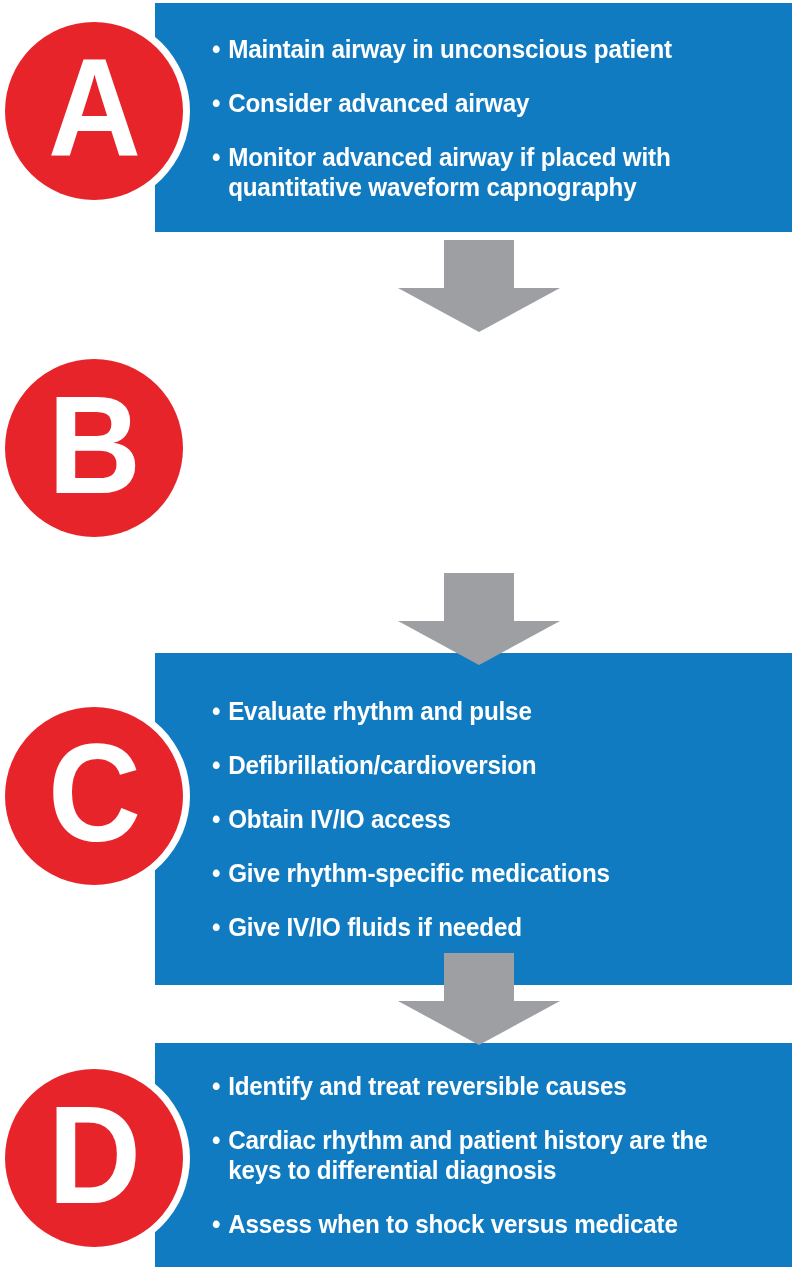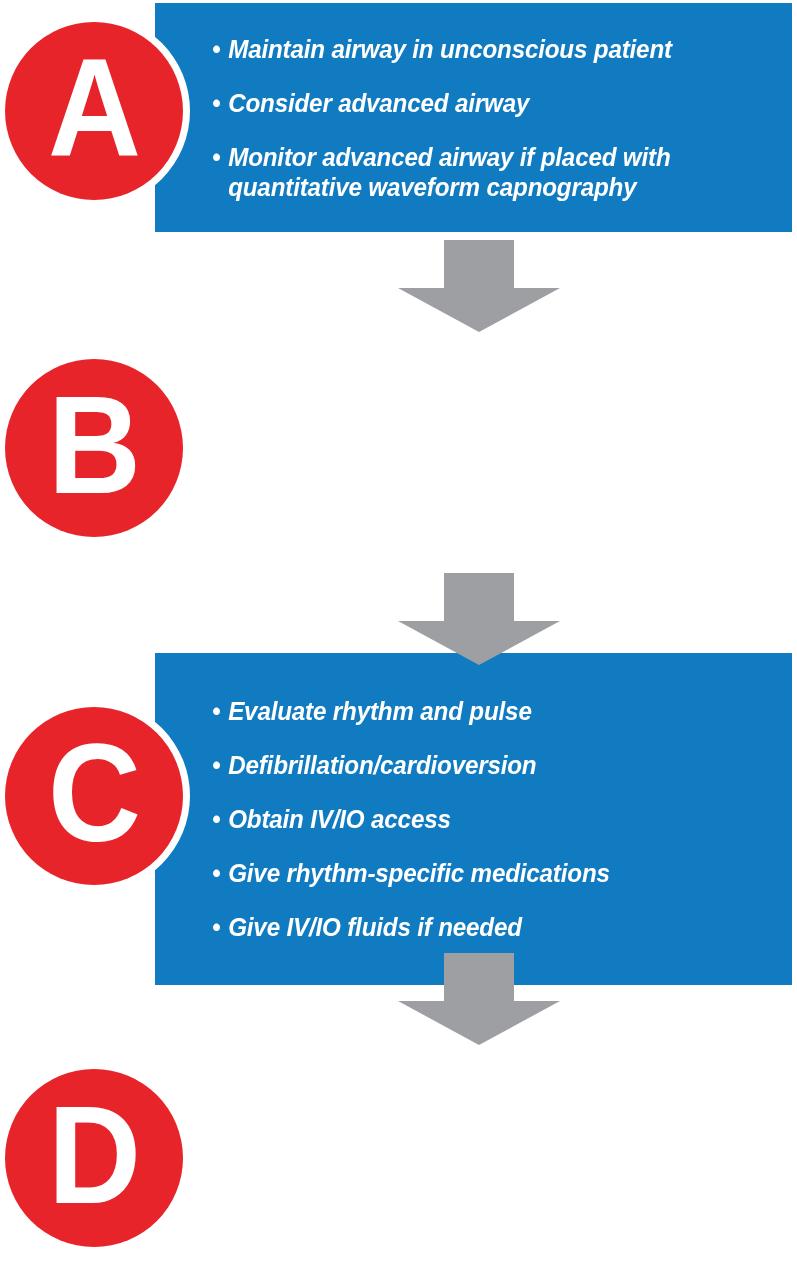--- a/index.html
+++ b/index.html
@@ -19,21 +19,20 @@
     overflow: hidden;
   }
 
   
   .panel {
     position: absolute;
     left: 155px;
     width: 637px;
     background: #117BC1;
     box-sizing: border-box;
-    font-style: italic;
   }
   .panel-a { top: 3px;    height: 229px; }
   .panel-b { top: 334px;  height: 231px; }
   .panel-c { top: 653px;  height: 332px; }
   .panel-d { top: 1043px; height: 224px; }
 
   
   .bullets {
     position: absolute;
     left: 57px;           
@@ -173,20 +172,27 @@
       <span class="circle-letter">C</span>
     </div>
   </div>
 
   <div class="arrow arrow-3">
     <svg viewBox="0 0 162 92" preserveAspectRatio="none" aria-hidden="true">
       <polygon points="46,0 116,0 116,48 162,48 81,92 0,48 46,48" fill="#9D9FA2"></polygon>
     </svg>
   </div>
 
+  <div class="panel panel-d">
+    <ul class="bullets">
+      <li class="bullet">Identify and treat reversible causes</li>
+      <li class="bullet">Cardiac rhythm and patient history are the keys to differential diagnosis</li>
+      <li class="bullet">Assess when to shock versus medicate</li>
+    </ul>
+  </div>
 
   <div class="circle-wrap circle-d">
     <div class="circle-ring"></div>
     <div class="circle-body">
       <span class="circle-letter">D</span>
     </div>
   </div>
 
 </div>
 

